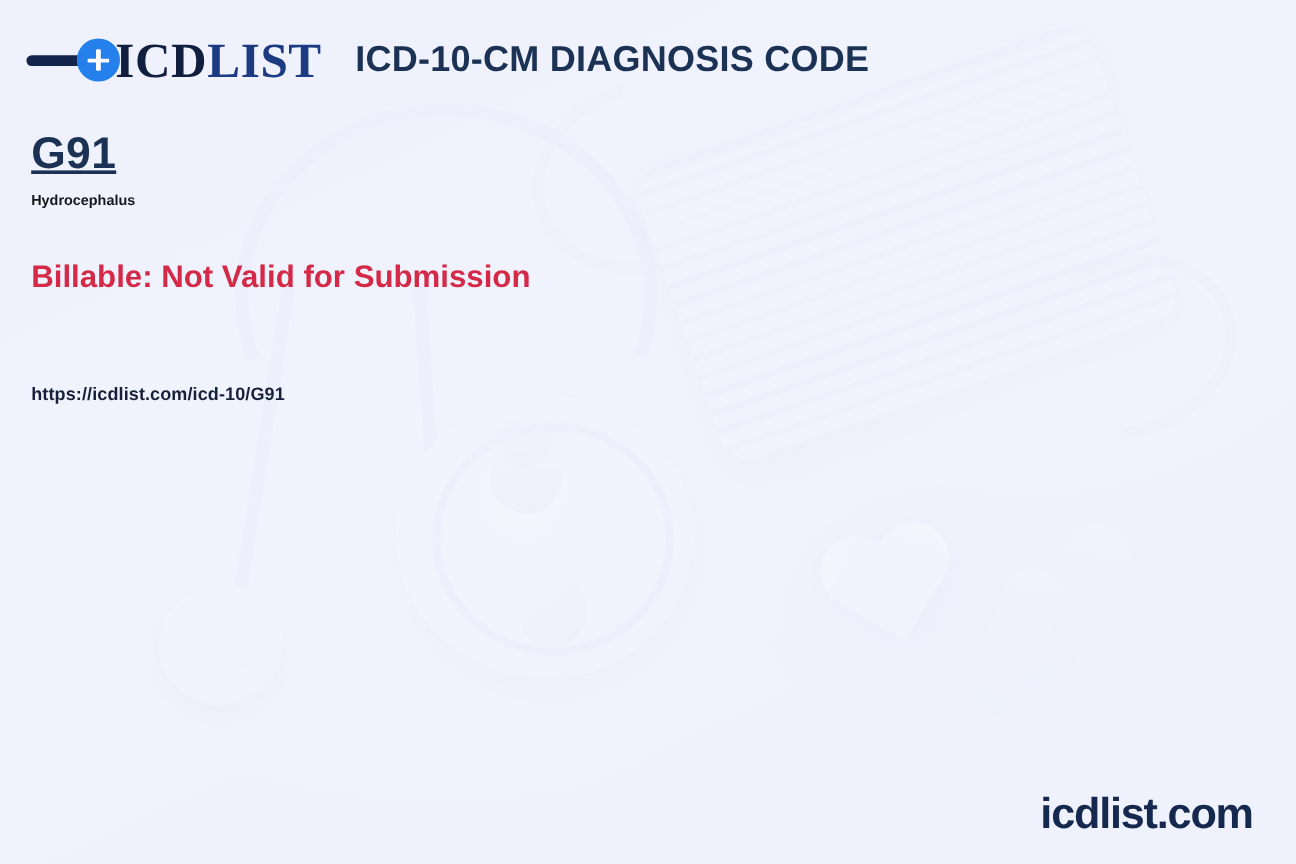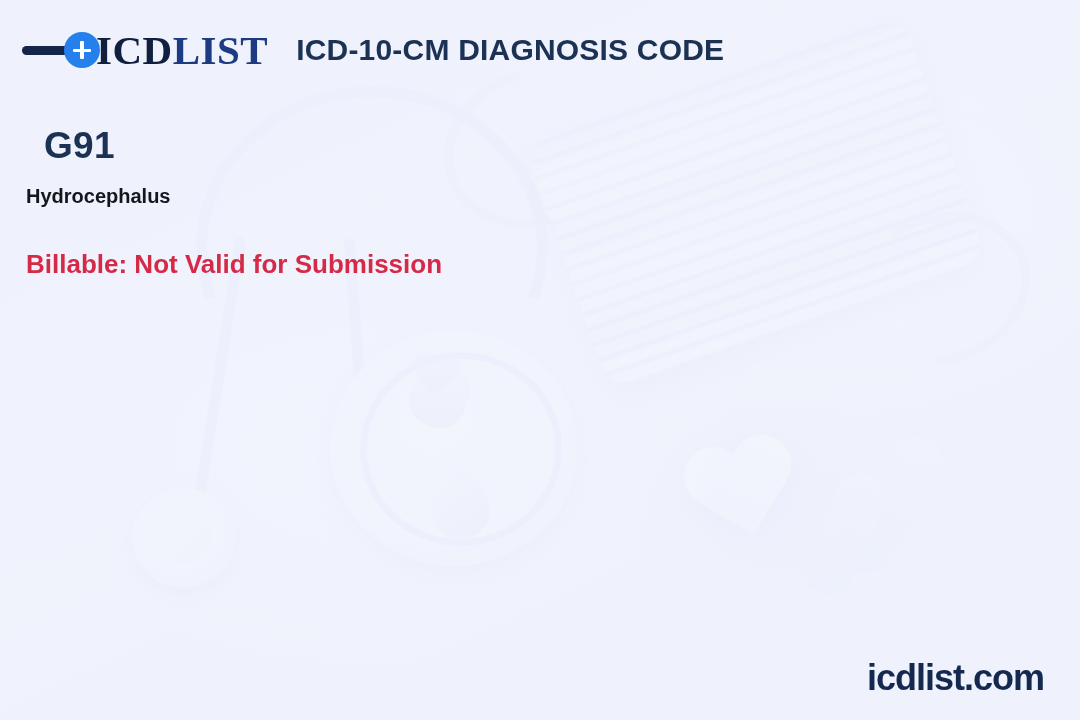--- a/index.html
+++ b/index.html
@@ -341,24 +341,25 @@
     left: 26px;
     top: 108px;
     width: 640px;
   }
   .code-title {
     font-size: 37px;
     font-weight: bold;
     color: #1b3254;
     line-height: 1.08;
     letter-spacing: 0.3px;
-    margin: 18px;
+    margin: 0;
+    text-decoration: underline;
   }
   .code-desc {
-    font-size: 20px;
+    font-size: 12px;
     font-weight: bold;
     color: #15171c;
     margin: 12px 0 0 0;
     line-height: 1.2;
   }
   .billable {
     font-size: 26px;
     font-weight: bold;
     color: #d42a48;
     margin: 41px 0 0 0;
@@ -429,16 +430,17 @@
     </div>
     <div class="header-title">ICD-10-CM DIAGNOSIS CODE</div>
   </div>
 
   <div class="content">
     <h1 class="code-title">G91</h1>
     <p class="code-desc">Hydrocephalus</p>
     <p class="billable">Billable: Not Valid for Submission</p>
   </div>
 
+  <div class="code-url">https://icdlist.com/icd-10/G91</div>
 
   <div class="brand">icdlist.com</div>
 
 </div>
 
 </body></html>

